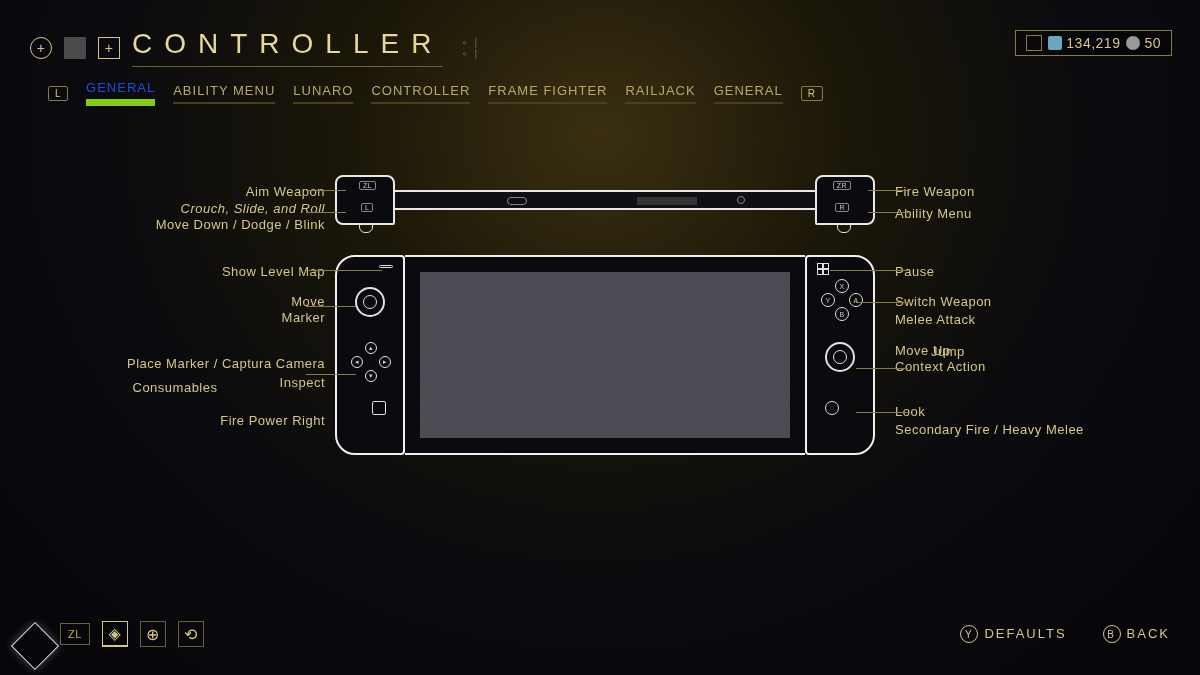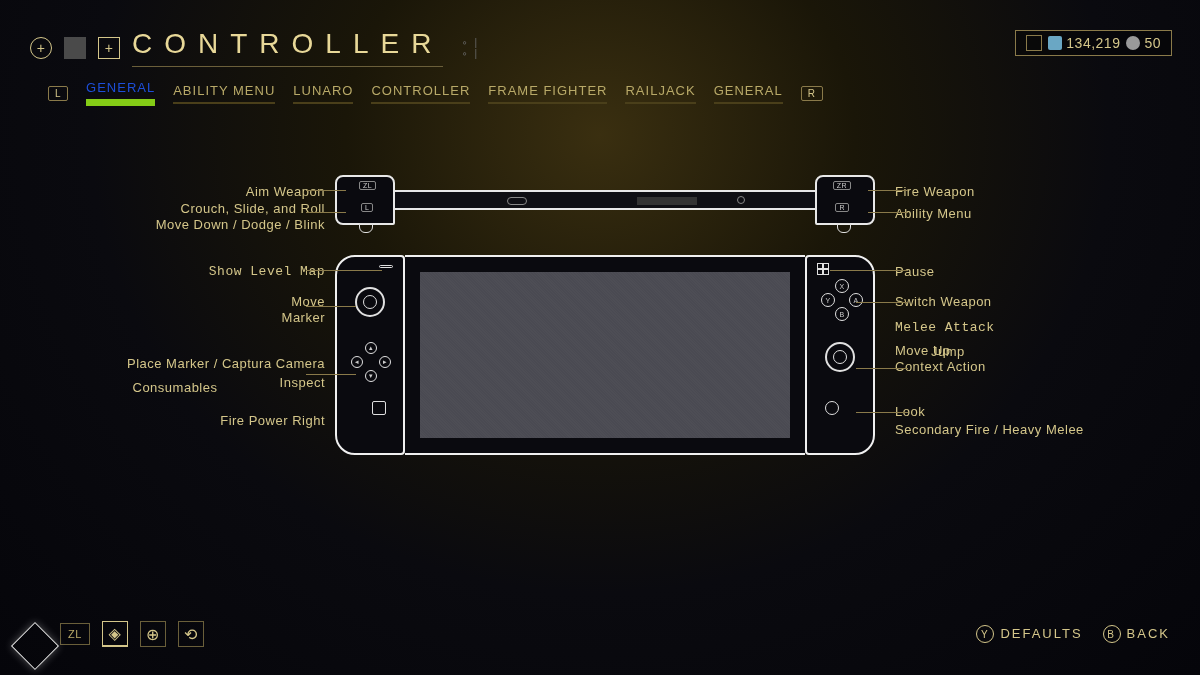--- a/index.html
+++ b/index.html
@@ -92,21 +92,21 @@
   .labels-right .lbl { left:0; }
   .line { position:absolute; background:#8a7a4a; height:1px; }
   .bottom-bar {
     position:absolute; bottom:28px; left:0; right:0; display:flex; align-items:center;
     padding: 0 30px;
   }
   .bot-left { display:flex; gap:12px; align-items:center; margin-left:30px;}
   .bot-btn { border:1px solid #6a5f3a; width:30px; height:22px; display:flex;align-items:center;justify-content:center; font-size:11px; color:#b8a968;}
   .bot-ic { border:1px solid #6a5f3a; width:26px; height:26px; display:flex;align-items:center;justify-content:center;}
   .bot-ic.active { border-color:#d4c68a; border-bottom:2px solid #d4c68a;}
-  .bot-right { margin-left:auto; display:flex; gap:20px; font-size:13px; letter-spacing:2px; }
+  .bot-right { margin-left:auto; display:flex; gap:36px; font-size:13px; letter-spacing:2px; }
   .prompt-btn { border:1.5px solid #d4c68a; border-radius:50%; width:18px; height:18px; display:inline-flex;align-items:center;justify-content:center;font-size:10px;margin-right:6px; }
   .corner-diamond {
     position:absolute; bottom:12px; left:18px; width:34px; height:34px;
     border:1.5px solid #e8e8e8; transform:rotate(45deg);
     box-shadow:0 0 8px rgba(255,255,255,0.3);
   }
 </style>
 </head>
 <body>
 
@@ -188,37 +188,37 @@
         <span class="facebtn" style="top:28px;left:14px;">B</span>
       </div>
       <div class="stick" style="top:85px;left:18px;"></div>
       <span class="smbtn" style="bottom:38px;left:18px;width:14px;height:14px;border-radius:50%;"></span>
     </div>
   </div>
 </div>
 
 <div class="labels-left">
   <div class="lbl" style="top:8px;">Aim Weapon</div>
-  <div class="lbl" style="top:25px;">Crouch, Slide, and Roll</div>
+  <div class="lbl" style="top:25px;font-style:italic;">Crouch, Slide, and Roll</div>
   <div class="lbl" style="top:41px;">Move Down / Dodge / Blink</div>
-  <div class="lbl" style="top:88px;font-family:Liberation Mono, monospace;">Show Level Map</div>
+  <div class="lbl" style="top:88px;">Show Level Map</div>
   <div class="lbl" style="top:118px;">Move</div>
   <div class="lbl" style="top:134px;">Marker</div>
   <div class="lbl" style="top:180px;">Place Marker / Captura Camera</div>
   <div class="lbl" style="top:199px;">Inspect</div>
   <div class="lbl" style="top:204px;text-align:center;">Consumables</div>
   <div class="lbl" style="top:237px;">Fire Power Right</div>
 </div>
 
 <div class="labels-right">
   <div class="lbl" style="top:8px;">Fire Weapon</div>
   <div class="lbl" style="top:30px;">Ability Menu</div>
   <div class="lbl" style="top:88px;">Pause</div>
   <div class="lbl" style="top:118px;">Switch Weapon</div>
-  <div class="lbl" style="top:144px;font-family:Liberation Mono, monospace;">Melee Attack</div>
+  <div class="lbl" style="top:136px;">Melee Attack</div>
   <div class="lbl" style="top:168px;margin-left:36px;">Jump</div>
   <div class="lbl" style="top:167px;">Move Up</div>
   <div class="lbl" style="top:183px;">Context Action</div>
   <div class="lbl" style="top:228px;">Look</div>
   <div class="lbl" style="top:246px;">Secondary Fire / Heavy Melee</div>
 </div>
 
 <div>
   <div class="line" style="top:190px;left:306px;width:40px;"></div>
   <div class="line" style="top:212px;left:306px;width:40px;"></div>

